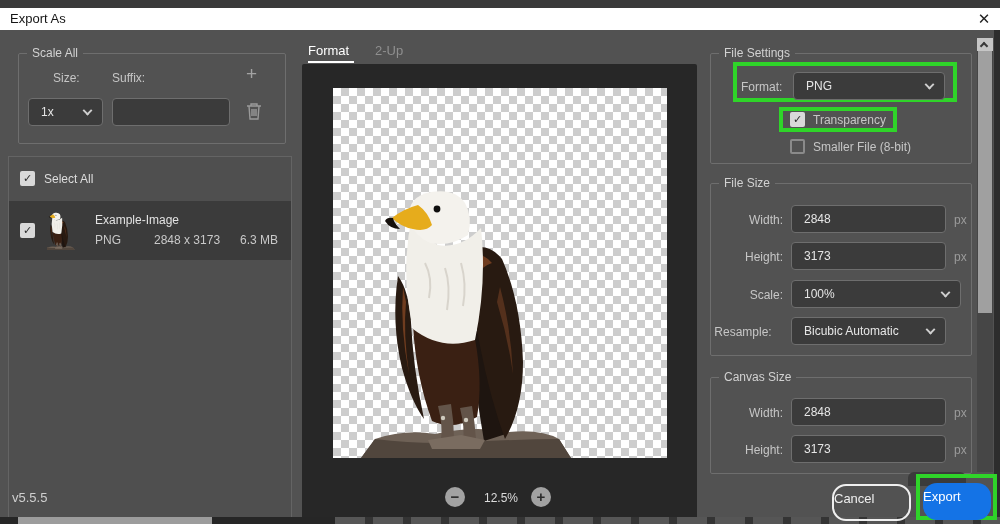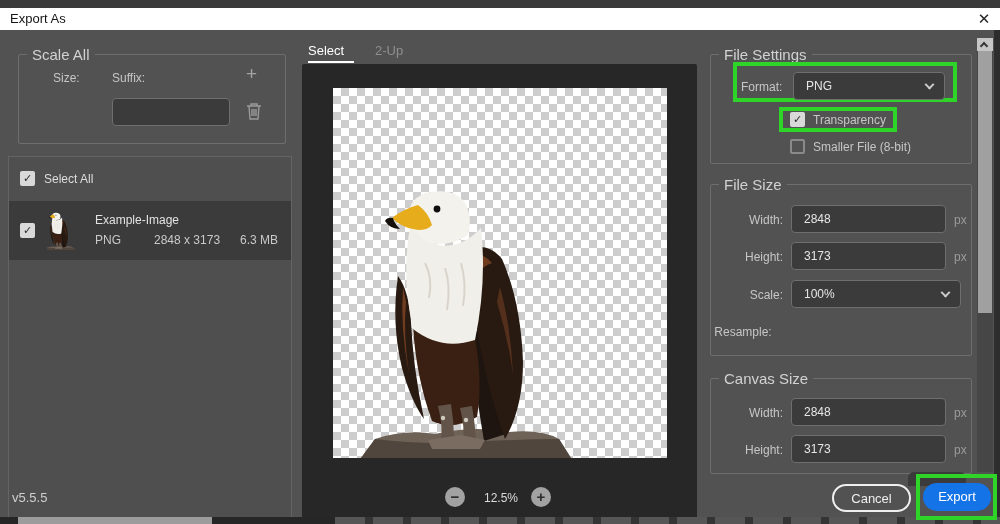--- a/index.html
+++ b/index.html
@@ -8,21 +8,21 @@
 
   .top-strip{position:absolute;left:0;top:0;width:1000px;height:8px;background:#3a3a3a;}
   .titlebar{position:absolute;left:0;top:8px;width:1000px;height:22px;background:#ffffff;}
   .titlebar .title{position:absolute;left:10px;top:0;line-height:22px;font-size:13px;color:#151515;}
   .close-x{position:absolute;left:972px;top:0;width:24px;height:22px;text-align:center;line-height:21px;font-size:15px;color:#222;cursor:default;}
 
   .body{position:absolute;left:0;top:30px;width:1000px;height:487px;background:#525252;}
   .right-outer{position:absolute;left:994px;top:0;width:6px;height:487px;background:#2d2d2d;}
 
   fieldset{position:absolute;border:1px solid #6e6e6e;border-radius:2px;margin:0;padding:0;}
-  legend{margin-left:8px;padding:0 5px;font-size:15px;color:#d2d2d2;}
+  legend{margin-left:8px;padding:0 5px;font-size:12px;color:#d2d2d2;}
 
   .label{position:absolute;font-size:12px;color:#c6c6c6;white-space:nowrap;}
   .label.r{text-align:right;}
   .dim{color:#9b9b9b;}
 
   .inputbox,.selectbox{position:absolute;background:#3b3b3b;border:1px solid #6e6e6e;border-radius:4px;color:#e6e6e6;font-size:12px;}
   .inputbox input{width:100%;height:100%;background:transparent;border:none;outline:none;color:#e6e6e6;font-size:12px;padding:0 0 0 12px;font-family:inherit;}
   .selectbox{display:flex;align-items:center;padding-left:12px;}
   .chev{position:absolute;right:11px;top:50%;width:7px;height:7px;border-right:2px solid #cfcfcf;border-bottom:2px solid #cfcfcf;transform:translateY(-70%) rotate(45deg);}
 
@@ -44,21 +44,21 @@
   .preview-box{position:absolute;left:302px;top:34px;width:395px;height:479px;background:#272727;border-radius:2px;}
   .checkerboard{position:absolute;left:31px;top:24px;width:334px;height:370px;background-color:#ffffff;
     background-image:linear-gradient(45deg,#cdcdcd 25%,transparent 25%,transparent 75%,#cdcdcd 75%),
                      linear-gradient(45deg,#cdcdcd 25%,transparent 25%,transparent 75%,#cdcdcd 75%);
     background-size:16px 16px;background-position:0 0,8px 8px;}
   .zoom-circle{position:absolute;width:20px;height:20px;border-radius:50%;background:#a2a2a2;color:#2c2c2c;text-align:center;line-height:19px;font-size:15px;font-weight:bold;}
   .zoom-pct{position:absolute;font-size:12px;color:#dcdcdc;}
 
   .green-box{position:absolute;border:4px solid #2fd429;z-index:5;}
 
-  .pill{position:absolute;height:28px;border-radius:14px;font-size:13px;text-align:center;line-height:26px;z-index:6;}
+  .pill{position:absolute;height:37px;border-radius:14px;font-size:13px;line-height:26px;z-index:6;}
   .pill.cancel{width:79px;border:2px solid #efefef;color:#efefef;background:transparent;}
   .pill.export{width:68px;background:#1473e6;color:#ffffff;line-height:28px;}
   .hidden-frag{position:absolute;left:908px;top:442px;width:58px;height:14px;background:#3b3b3b;border-radius:6px 6px 0 0;z-index:4;}
 
   .version{position:absolute;left:12px;top:460px;font-size:13px;color:#cfcfcf;}
 
   .scrollbar{position:absolute;left:977px;top:8px;width:16px;height:434px;background:#464646;}
   .sb-up{position:absolute;left:0;top:0;width:16px;height:13px;background:#c6c6c6;}
   .sb-up .chevup{position:absolute;left:4px;top:5px;width:6px;height:6px;border-left:2px solid #3a3a3a;border-top:2px solid #3a3a3a;transform:rotate(45deg);}
   .sb-thumb{position:absolute;left:1px;top:13px;width:14px;height:262px;background:#a0a0a0;}
@@ -112,20 +112,24 @@
   </div>
 
   <div class="body">
 
     <fieldset style="left:18px;top:16px;width:268px;height:98px;">
       <legend>Scale All</legend>
     </fieldset>
     <div class="label" style="left:28px;top:41px;margin-left:25px;">Size:</div>
     <div class="label" style="left:112px;top:41px;">Suffix:</div>
     <div class="plus-icon" style="left:246px;top:33px;">+</div>
+    <div class="selectbox" style="left:28px;top:68px;width:75px;height:28px;">
+      <span>1x</span>
+      <span class="chev"></span>
+    </div>
     <div class="inputbox" style="left:112px;top:68px;width:118px;height:28px;">
       <input value="" style="">
     </div>
     <svg class="trash-icon" style="left:246px;top:72px;" width="16" height="18" viewBox="0 0 16 18">
       <path d="M1 4 H15 M5 4 V2 H11 V4 M3 4 L4 17 H12 L13 4 M6 7 V14 M8 7 V14 M10 7 V14" stroke="#9a9a9a" stroke-width="1.4" fill="none"></path>
     </svg>
 
     <div class="list-container">
       <div class="selectall-row">
         <span class="checkbox checked" style="left:11px;top:14px;">✓</span>
@@ -136,21 +140,21 @@
         <svg style="position:absolute;left:38px;top:7px;" width="28" height="46" viewBox="40 98 200 272">
           <use href="#eagle-g"></use>
         </svg>
         <span class="item-name">Example-Image</span>
         <span class="item-meta" style="left:86px;">PNG</span>
         <span class="item-meta" style="left:145px;">2848 x 3173</span>
         <span class="item-meta" style="left:231px;">6.3 MB</span>
       </div>
     </div>
 
-    <div class="tab active" style="left:308px;">Select</div>
+    <div class="tab active" style="left:308px;">Format</div>
     <div class="tab-underline"></div>
     <div class="tab inactive" style="left:375px;">2-Up</div>
 
     <div class="preview-box">
       <div class="checkerboard">
         <svg width="334" height="370" viewBox="0 0 334 370">
           <use href="#eagle-g"></use>
         </svg>
       </div>
       <div class="zoom-circle" style="left:143px;top:423px;">−</div>
@@ -188,20 +192,24 @@
     <div class="inputbox" style="left:791px;top:212px;width:155px;height:28px;">
       <input value="3173" style="">
     </div>
     <div class="label dim" style="left:954px;top:220px;">px</div>
     <div class="label r" style="left:713px;top:258px;width:70px;">Scale:</div>
     <div class="selectbox" style="left:791px;top:250px;width:170px;height:28px;">
       <span>100%</span>
       <span class="chev"></span>
     </div>
     <div class="label r" style="left:703px;top:295px;width:80px;text-align:center;">Resample:</div>
+    <div class="selectbox" style="left:791px;top:287px;width:155px;height:28px;">
+      <span>Bicubic Automatic</span>
+      <span class="chev"></span>
+    </div>
 
     <fieldset style="left:710px;top:340px;width:262px;height:104px;">
       <legend>Canvas Size</legend>
     </fieldset>
     <div class="label r" style="left:713px;top:376px;width:70px;">Width:</div>
     <div class="inputbox" style="left:791px;top:368px;width:155px;height:28px;">
       <input value="2848" style="">
     </div>
     <div class="label dim" style="left:954px;top:376px;">px</div>
     <div class="label r" style="left:713px;top:413px;width:70px;">Height:</div>

